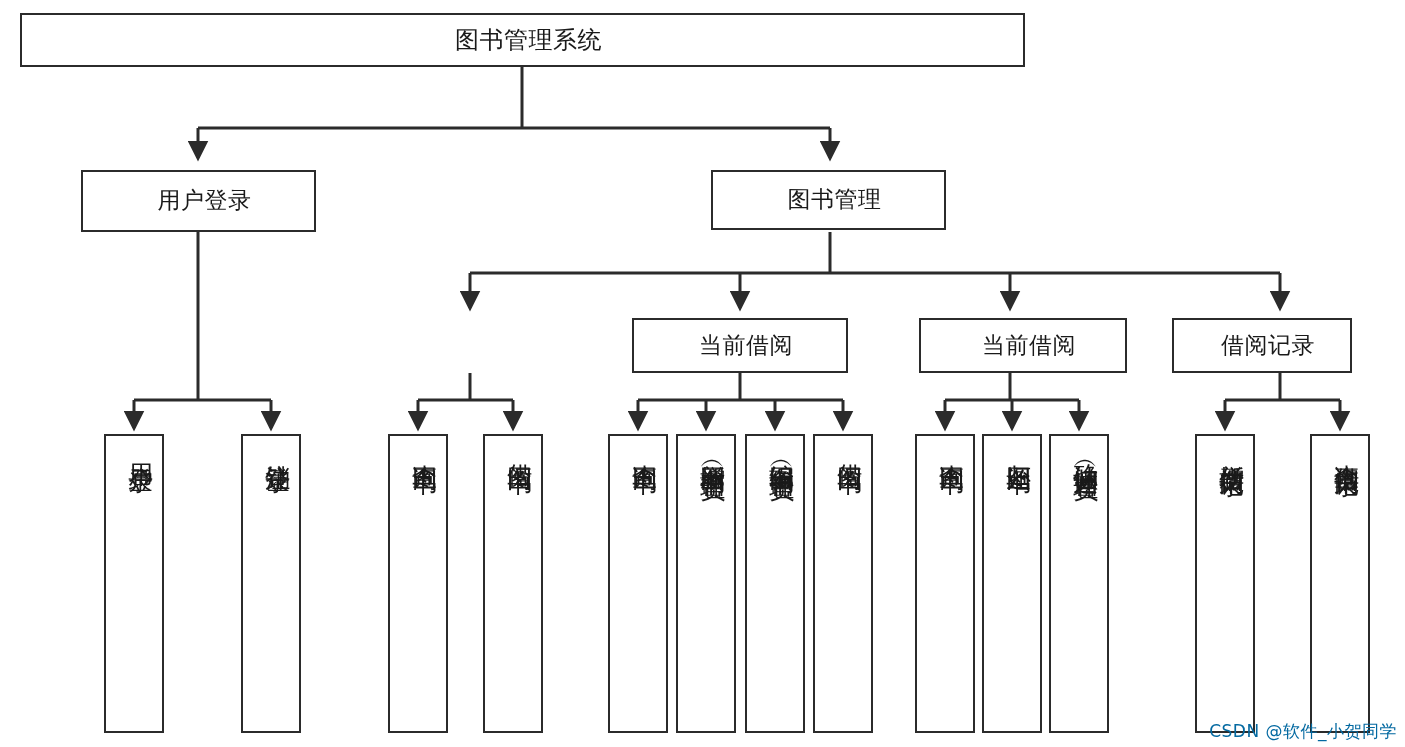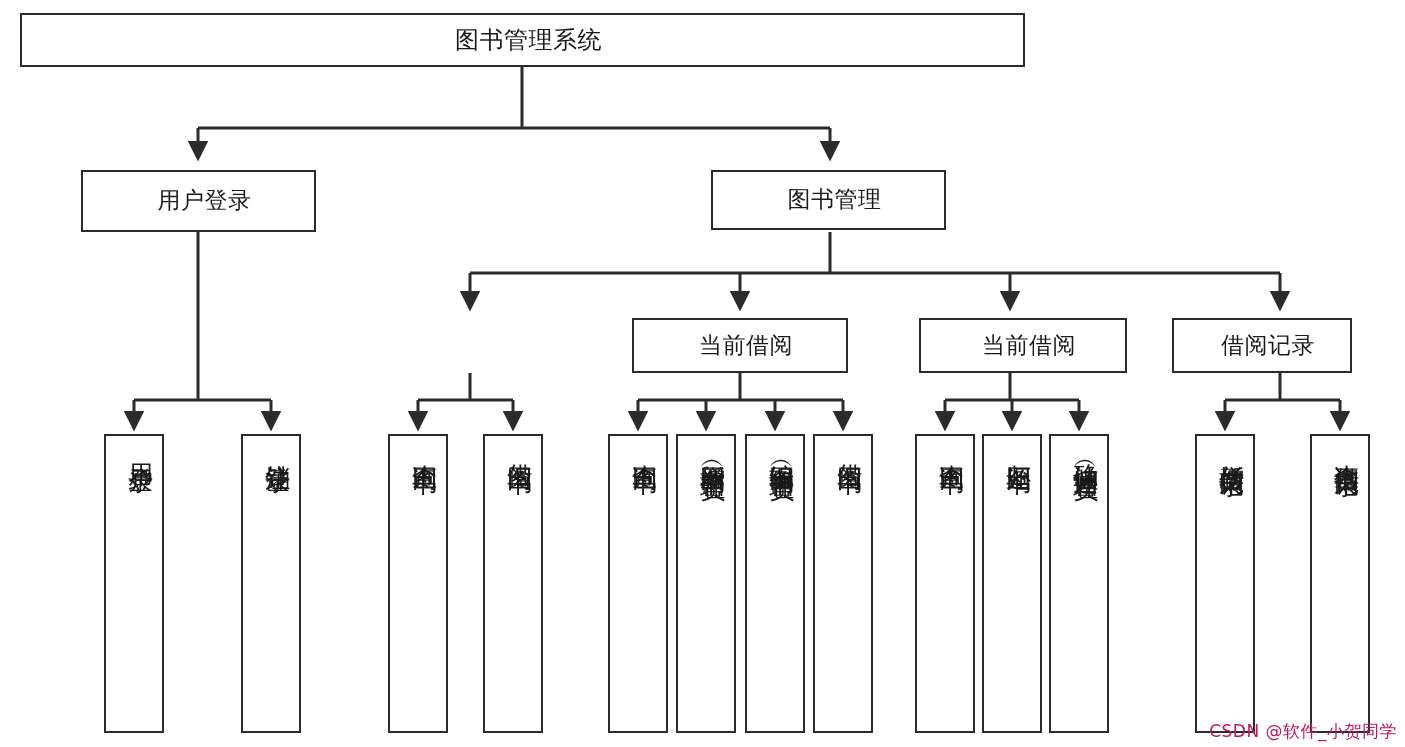--- a/index.html
+++ b/index.html
@@ -57,21 +57,21 @@
     font-size: 25px;
     line-height: 1.05;
     letter-spacing: 2px;
   }
   .node.root .label { font-size: 24px; }
   .watermark {
     position: absolute;
     right: 8px;
     bottom: 4px;
     font-size: 17px;
-    color: #be185d;
+    color: #0369a1;
     letter-spacing: 0.5px;
     white-space: nowrap;
     font-family: "DejaVu Sans", "Liberation Sans", sans-serif;
   }
 </style>
 </head>
 <body>
 
 <div id="canvas">
 

